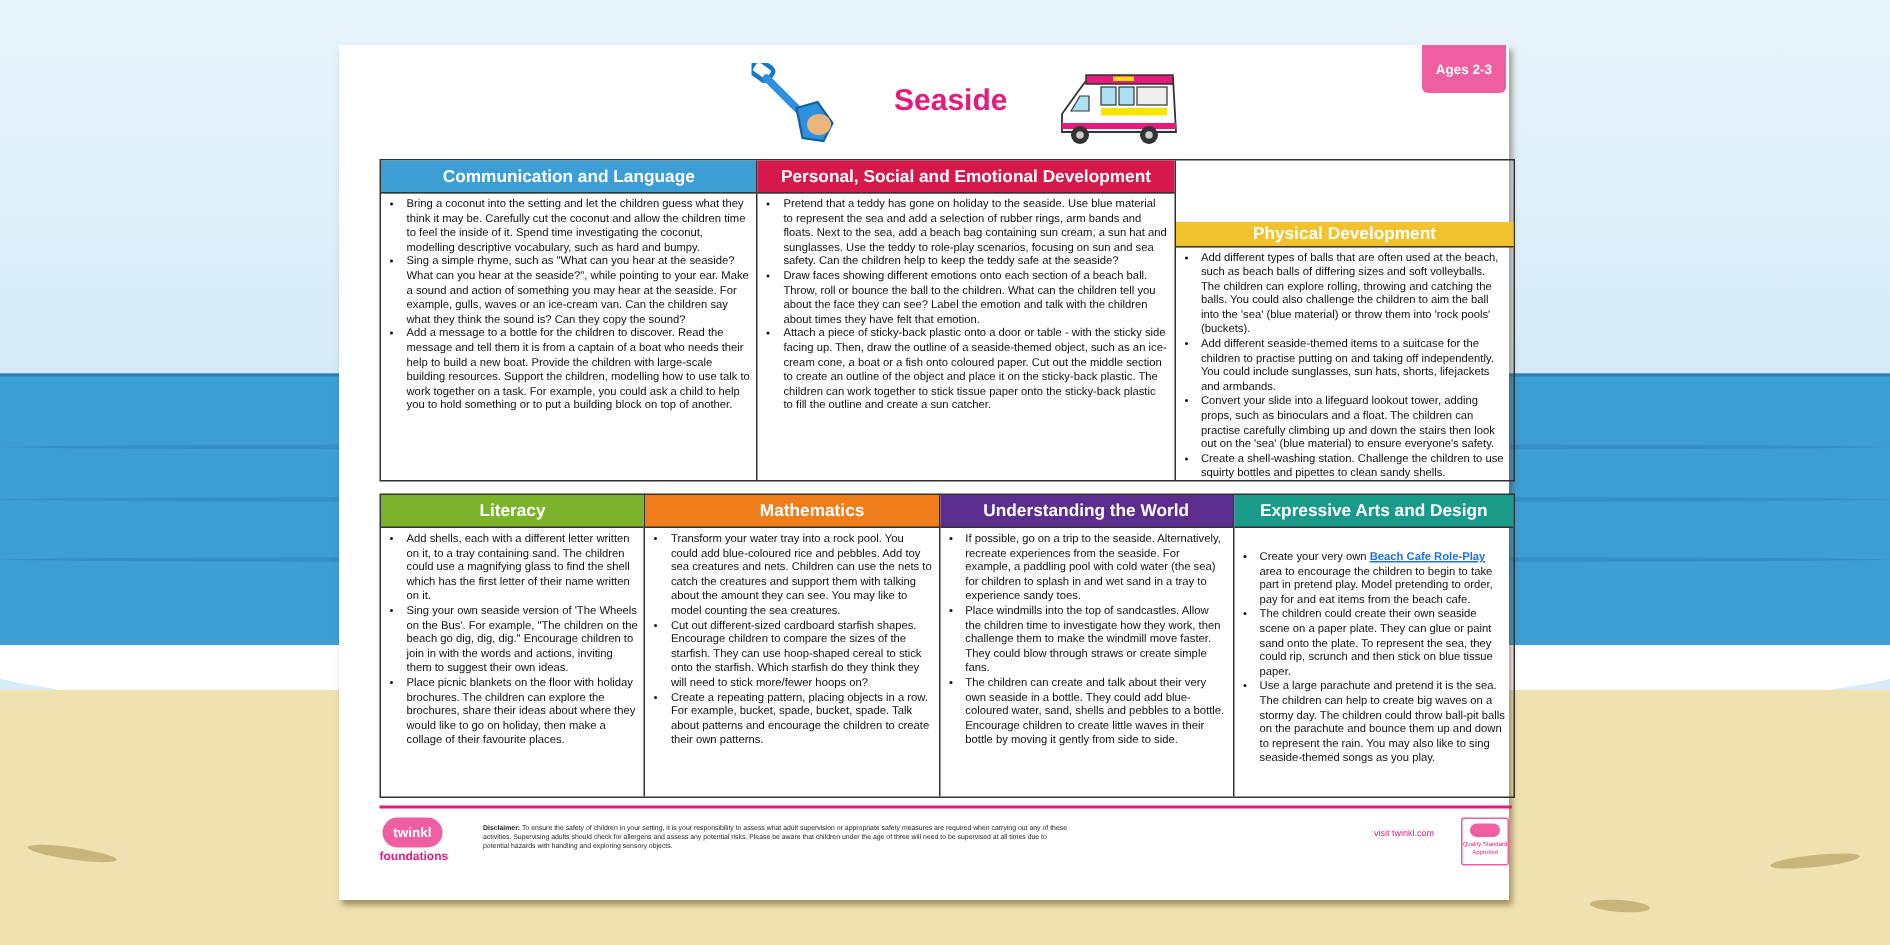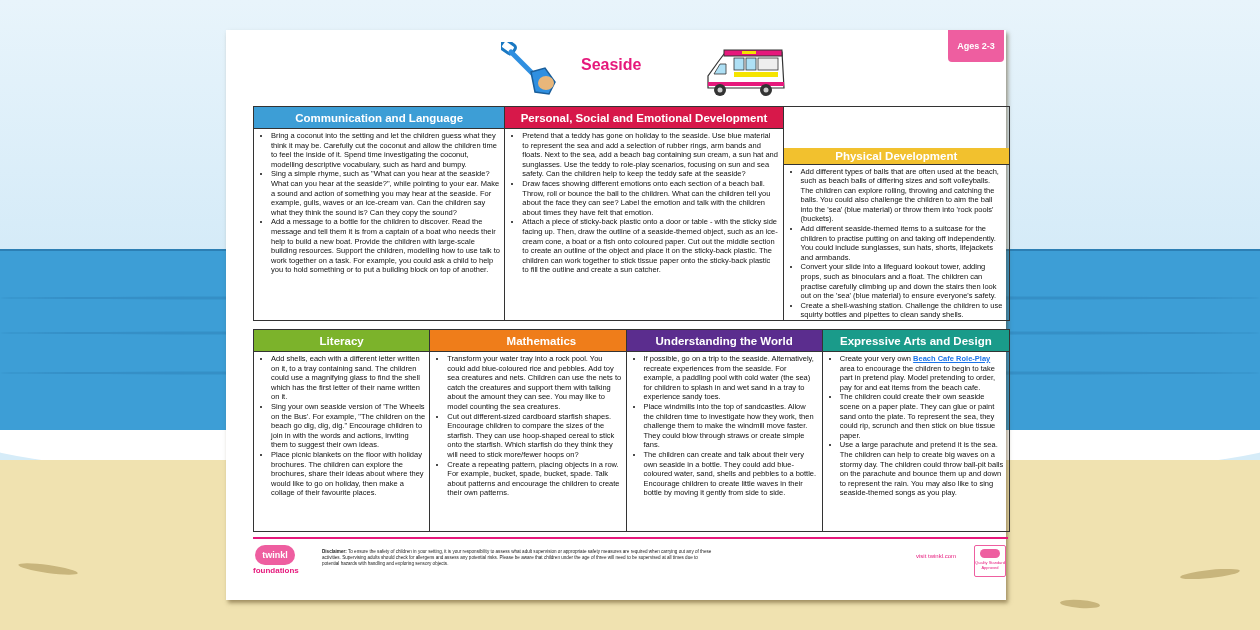--- a/index.html
+++ b/index.html
@@ -19,21 +19,21 @@
     background:#f0e2b0; }
   .bg-sand-dark { position:absolute; left:-40px; top:448px; width:1340px; height:50px;
     background:#e3d19a; border-radius:50%; }
   .footprint { position:absolute; width:60px; height:8px; border-radius:50%; background:#c8b57c; }
 
   .sheet {
     position:absolute; left:226px; top:30px; width:780px; height:570px;
     background:#ffffff; box-shadow:2px 3px 4px rgba(80,60,20,0.5);
   }
   .header { position:relative; height:75px; }
-  .title { position:absolute; left:355px; top:26px; font-size:16px; font-weight:bold; color:#e6197c; }
+  .title { position:absolute; left:370px; top:26px; font-size:20px; font-weight:bold; color:#e6197c; }
   .spade { position:absolute; left:275px; top:12px; width:60px; height:54px; }
   .van { position:absolute; left:478px; top:18px; width:82px; height:50px; }
   .age-badge { position:absolute; right:2px; top:0; width:56px; height:32px;
     background:#ee5ea0; color:#fff; border-radius:0 0 4px 4px;
     font-size:9px; font-weight:bold; display:flex; align-items:center; justify-content:center; }
 
   .grid-top { position:absolute; left:27px; top:76px; width:755px; height:213px;
     border:1px solid #333; display:flex; }
   .grid-bottom { position:absolute; left:27px; top:299px; width:755px; height:201px;
     border:1px solid #333; display:flex; }
@@ -160,21 +160,21 @@
     <div class="col" style="width:196px;">
       <div class="col-head" style="background:#5b2d8e;">Understanding the World</div>
       <div class="col-body">
           <ul>
         <li>If possible, go on a trip to the seaside. Alternatively, recreate experiences from the seaside. For example, a paddling pool with cold water (the sea) for children to splash in and wet sand in a tray to experience sandy toes.</li>
         <li>Place windmills into the top of sandcastles. Allow the children time to investigate how they work, then challenge them to make the windmill move faster. They could blow through straws or create simple fans.</li>
         <li>The children can create and talk about their very own seaside in a bottle. They could add blue-coloured water, sand, shells and pebbles to a bottle. Encourage children to create little waves in their bottle by moving it gently from side to side.</li>
       </ul>
         </div>
     </div>
-    <div class="col" style="width:187px;">
+    <div class="col" style="width:187px;gap:12px;">
       <div class="col-head" style="background:#1a9b8a;">Expressive Arts and Design</div>
       <div class="col-body">
           <ul>
         <li><span>Create your very own </span><a href="#">Beach Cafe Role-Play</a><span> area to encourage the children to begin to take part in pretend play. Model pretending to order, pay for and eat items from the beach cafe.</span></li>
         <li>The children could create their own seaside scene on a paper plate. They can glue or paint sand onto the plate. To represent the sea, they could rip, scrunch and then stick on blue tissue paper.</li>
         <li>Use a large parachute and pretend it is the sea. The children can help to create big waves on a stormy day. The children could throw ball-pit balls on the parachute and bounce them up and down to represent the rain. You may also like to sing seaside-themed songs as you play.</li>
       </ul>
         </div>
     </div>
   </div>

